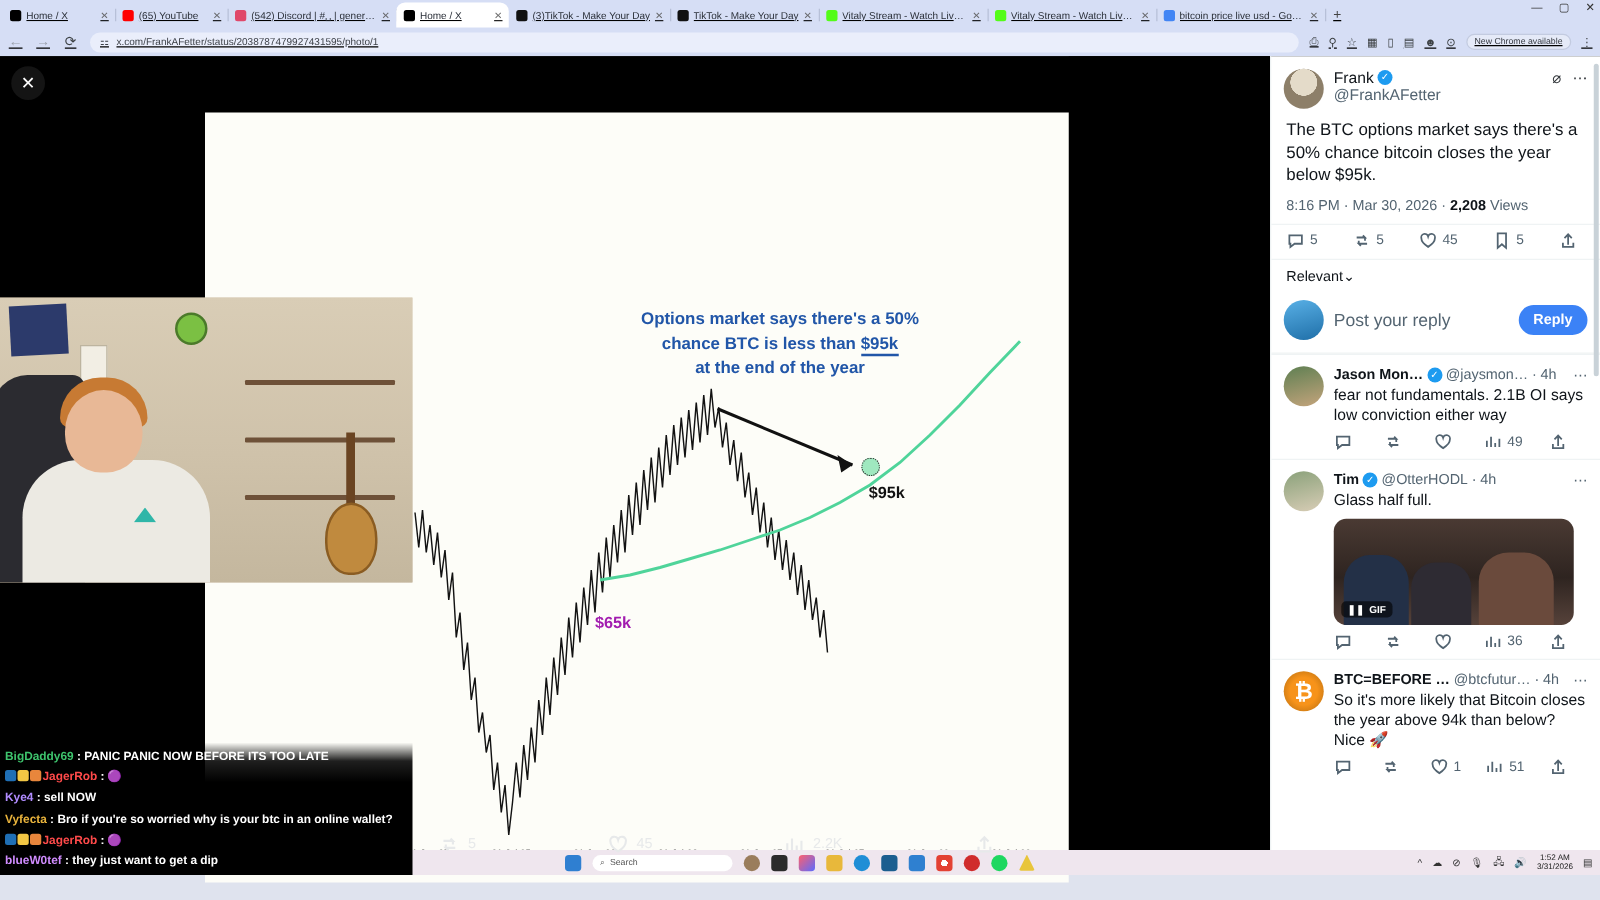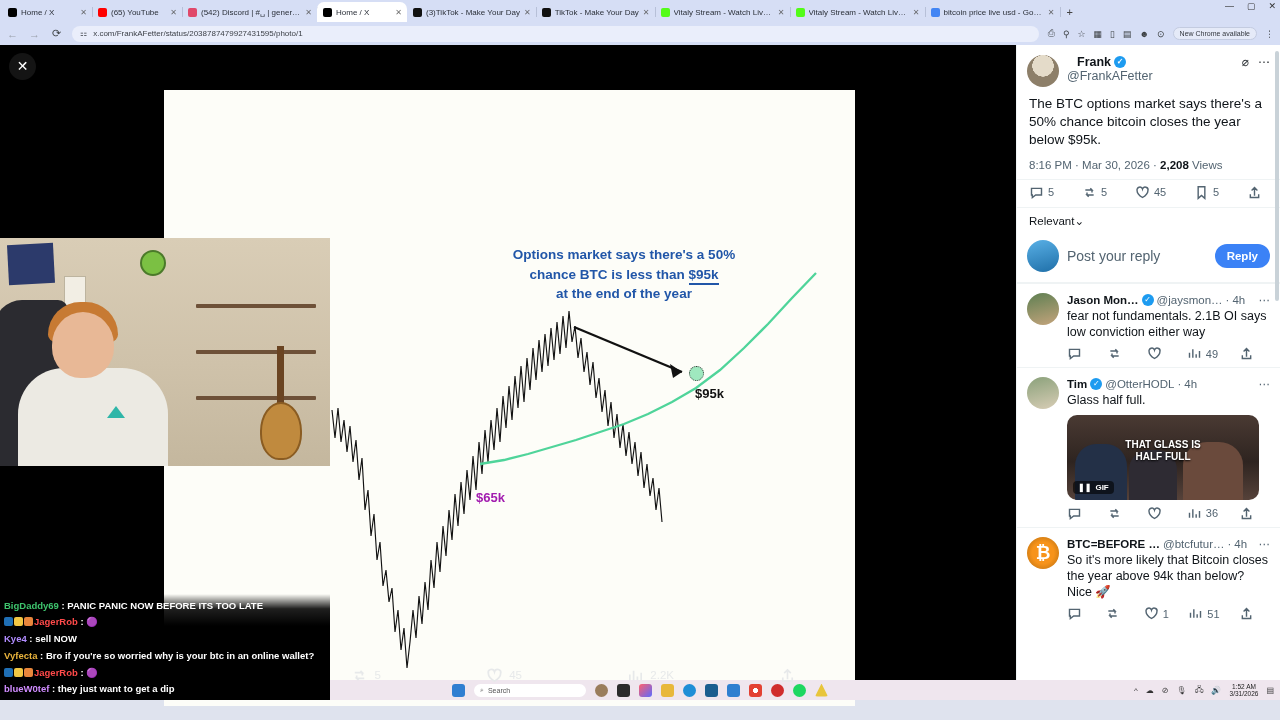--- a/index.html
+++ b/index.html
@@ -1,20 +1,20 @@
 <!DOCTYPE html>
 <html><head>
 <meta charset="utf-8">
 <style>
   * { box-sizing: border-box; margin:0; padding:0; }
   html,body { width:1280px; height:720px; overflow:hidden; font-family:"Liberation Sans", sans-serif; }
   body { background:#dfe3ee; }
 
   
-  .chrome { width:1280px; height:45px; background:#d6def5; position:relative; }
+  .chrome { width:1280px; height:45px; background:#d6def5; position:relative;text-decoration:underline; }
   .tabstrip { height:22px; display:flex; align-items:flex-end; padding-left:2px; position:relative; }
   .tab { display:flex; align-items:center; gap:4px; height:20px; padding:0 5px 0 6px;
          font-size:8px; color:#2a2f38; max-width:135px; min-width:90px; position:relative; }
   .tab.active { background:#fff; border-radius:7px 7px 0 0; }
   .tab .favicon { width:9px; height:9px; border-radius:2px; flex:0 0 9px; display:inline-block;
                   font-size:6px; line-height:9px; text-align:center; color:#fff; font-weight:bold; }
   .tab .tlabel { flex:1; white-space:nowrap; overflow:hidden; text-overflow:ellipsis; font-size:8px; }
   .tab .tclose { font-size:8px; color:#555; opacity:.85; }
   .tab .sep { position:absolute; right:-1px; top:5px; height:10px; width:1px; background:#b7c0d8; }
   .newtab { font-size:11px; color:#444; padding:0 7px; line-height:20px; }
@@ -96,21 +96,21 @@
   .rail { position:absolute; right:0; top:0; width:264px; height:655px; background:#fff; overflow:hidden;
           border-left:1px solid #eff3f4; }
   .tw-head { display:flex; align-items:flex-start; gap:8px; padding:10px 10px 0 10px; }
   .avatar { width:32px; height:32px; border-radius:50%; flex:0 0 32px; background:#cfc8bb; overflow:hidden;}
   .av2 { background:radial-gradient(circle at 50% 34%, #e4dbc9 0 40%, #8d7f69 41% 100%); }
   .av-jason{background:linear-gradient(165deg,#5e7f52,#c4a47c);}
   .av-tim{background:linear-gradient(165deg,#8aa17a,#d8cdb6);}
   .av-btc{background:radial-gradient(circle at 50% 50%,#f7931a 0 48%,#b06a10 100%);
           color:#fff;font-size:18px;text-align:center;line-height:32px;font-weight:bold;}
   .av-reply{background:linear-gradient(165deg,#59b0e6,#1f6fa8);}
-  .name-line { display:flex; align-items:center; gap:3px; font-size:12.5px; font-weight:bold; color:#0f1419;margin-left:10px; }
+  .name-line { display:flex; align-items:center; gap:3px; font-size:12.5px; font-weight:normal; color:#0f1419; }
   .handle { font-size:12.5px; color:#536471; }
   .verif { width:12px; height:12px; border-radius:50%; background:#1d9bf0; color:#fff; font-size:8px;
            line-height:12px; text-align:center; display:inline-block; }
   .hd-icons { margin-left:auto; display:flex; align-items:center; gap:9px; color:#0f1419; font-size:12px; }
   .tw-body { padding:8px 12px 2px 12px; font-size:13.5px; color:#0f1419; line-height:1.33; }
   .tw-ts { padding:8px 12px; font-size:11.5px; color:#536471; }
   .tw-ts b { color:#0f1419; }
   .tw-actions { display:flex; align-items:center; justify-content:space-between;
                 padding:5px 14px 7px 12px; border-top:1px solid #eff3f4; border-bottom:1px solid #eff3f4; }
   .act { display:flex; align-items:center; gap:4px; color:#536471; font-size:11px; }
@@ -513,21 +513,20 @@
               <span class="rh">@OtterHODL</span>
               <span class="rh"> · </span>
               <span class="rh">4h</span>
               <span class="dots">⋯</span>
             </div>
             <div class="rtext">Glass half full.</div>
             <div class="gif">
               <div class="f1" style="left:8px;width:52px;height:56px;background:#233047"></div>
               <div class="f2" style="left:62px;width:48px;height:50px;background:#2e2b33"></div>
               <div class="f3" style="left:116px;width:60px;height:58px;background:#6a4a3c"></div>
-              <div class="cap"><span>THAT GLASS IS</span><br><span>HALF FULL</span></div>
               <div class="pill">
                 <span>❚❚</span>
                 <span>GIF</span>
               </div>
             </div>
             <div class="ract">
               <div class="act">
                 <svg viewBox="0 0 18 18">
                   <path d="M3 4h12v8H8l-4 3v-3H3z"></path>
                 </svg>

